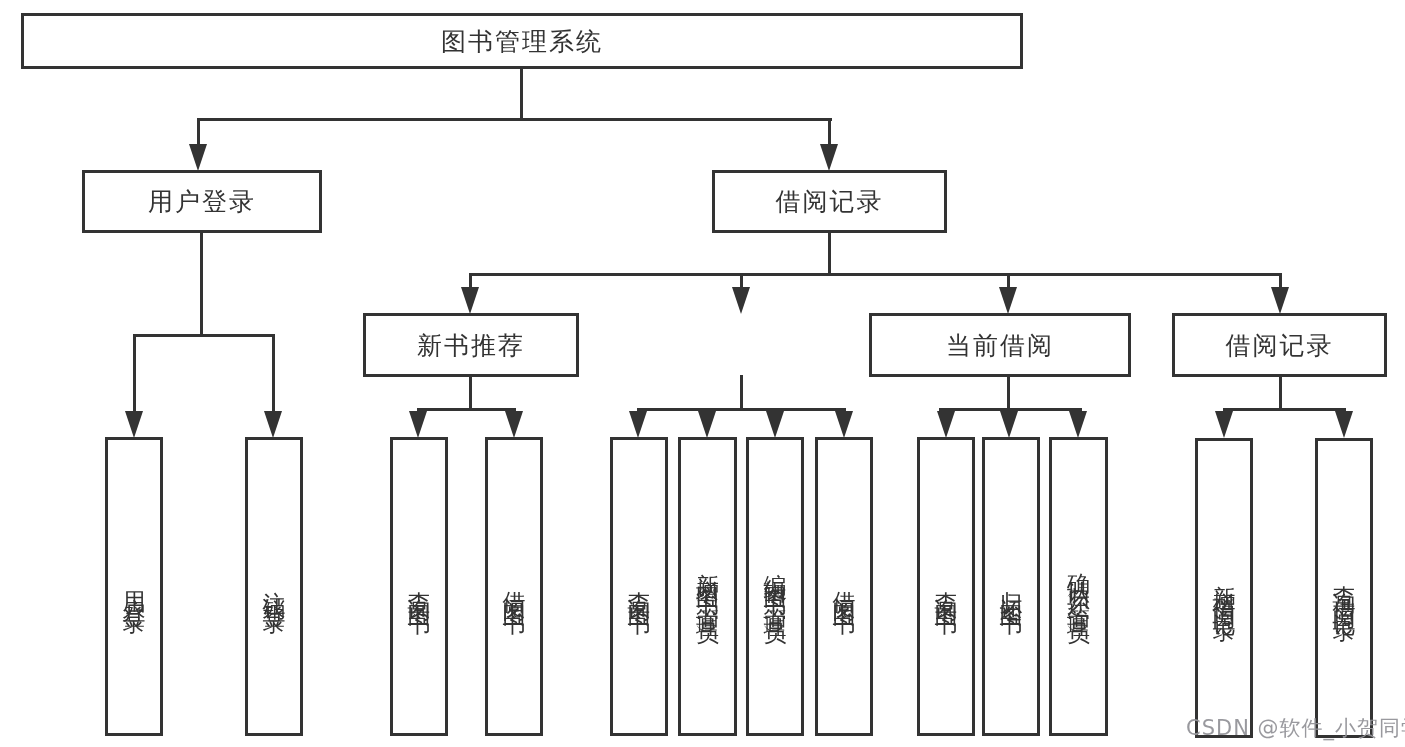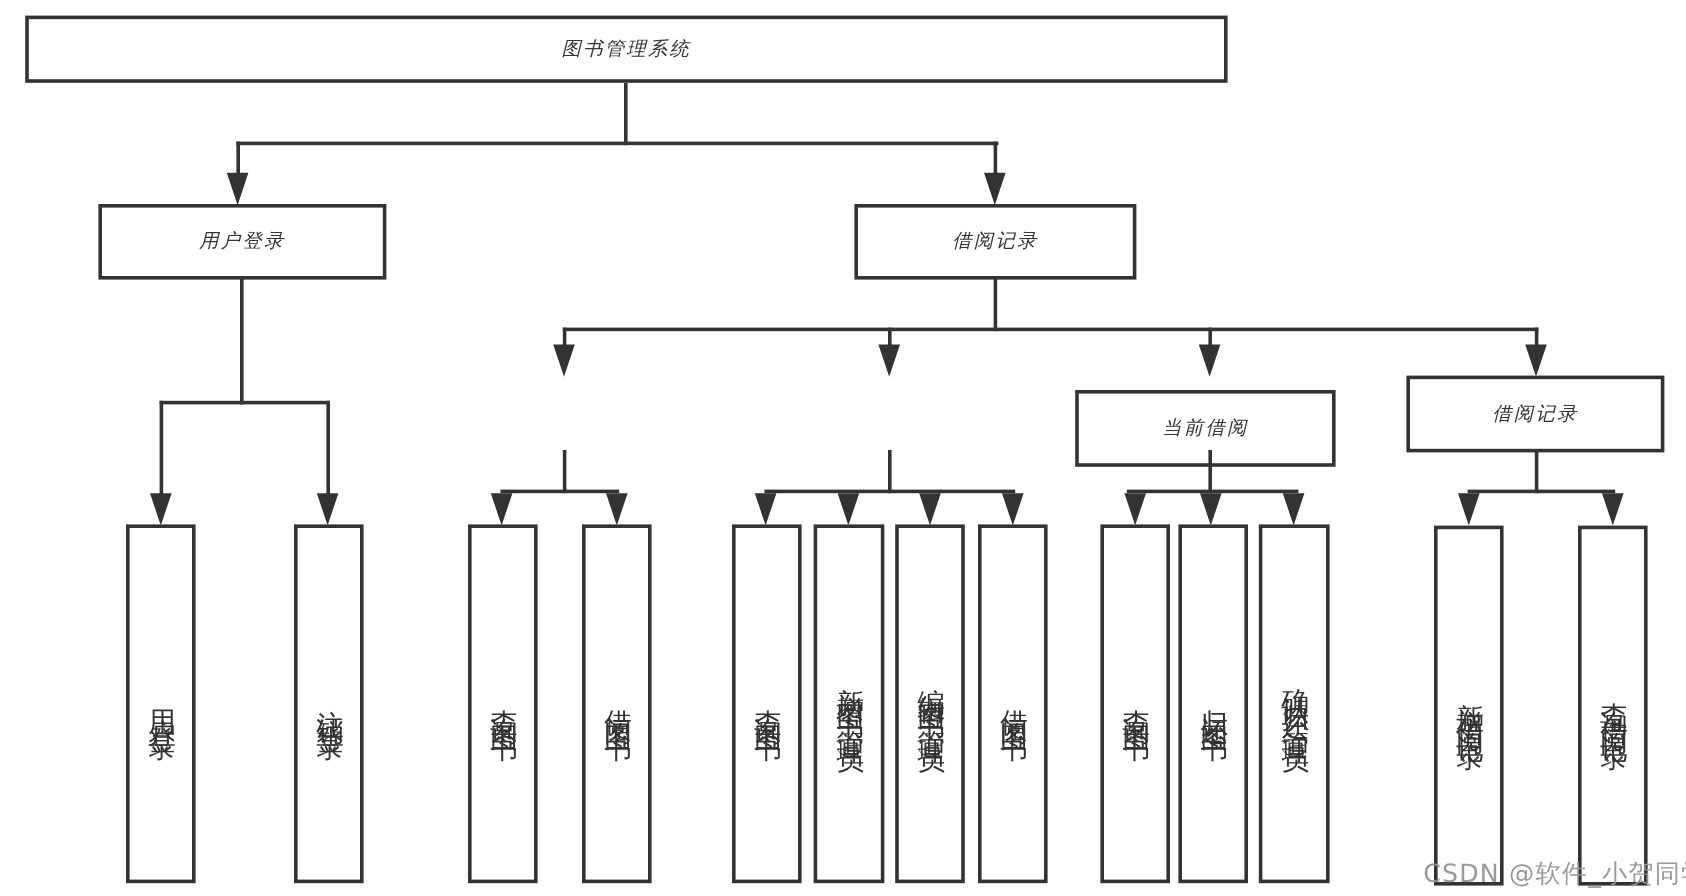--- a/index.html
+++ b/index.html
@@ -19,23 +19,22 @@
     position: absolute;
     box-sizing: border-box;
     border: 3px solid #333333;
     background: #ffffff;
     display: flex;
     align-items: center;
     justify-content: center;
     color: #333333;
   }
   .hbox {
-    font-size: 16px;
+    font-size: 25px;
     letter-spacing: 2px;
-    font-style: italic;
   }
   .vbox {
     font-size: 23px;
   }
   .vbox span {
     writing-mode: vertical-rl;
     text-orientation: mixed;
     letter-spacing: 7px;
     line-height: 1;
   }
@@ -98,21 +97,24 @@
   <div class="hline" style="left:469px; top:273px; width:813px;"></div>
   <div class="vline" style="left:469px; top:273px; height:17px;"></div>
   <div class="arrow" style="left:461px; top:287px;"></div>
   <div class="vline" style="left:740px; top:273px; height:17px;"></div>
   <div class="arrow" style="left:732px; top:287px;"></div>
   <div class="vline" style="left:1007px; top:273px; height:17px;"></div>
   <div class="arrow" style="left:999px; top:287px;"></div>
   <div class="vline" style="left:1279px; top:273px; height:17px;"></div>
   <div class="arrow" style="left:1271px; top:287px;"></div>
 
-  <div class="box hbox" style="left:896px; top:313px; width:217px; height:64px;margin-top:12px;">
+  <div class="box hbox" style="left:363px; top:313px; width:216px; height:64px;">
+    <span>新书推荐</span>
+  </div>
+  <div class="box hbox" style="left:869px; top:313px; width:262px; height:64px;">
     <span>当前借阅</span>
   </div>
   <div class="box hbox" style="left:1172px; top:313px; width:215px; height:64px;">
     <span>借阅记录</span>
   </div>
 
   <div class="vline" style="left:469px; top:375px; height:36px;"></div>
   <div class="hline" style="left:417px; top:408px; width:99px;"></div>
   <div class="arrow" style="left:409px; top:411px;"></div>
   <div class="arrow" style="left:505px; top:411px;"></div>

